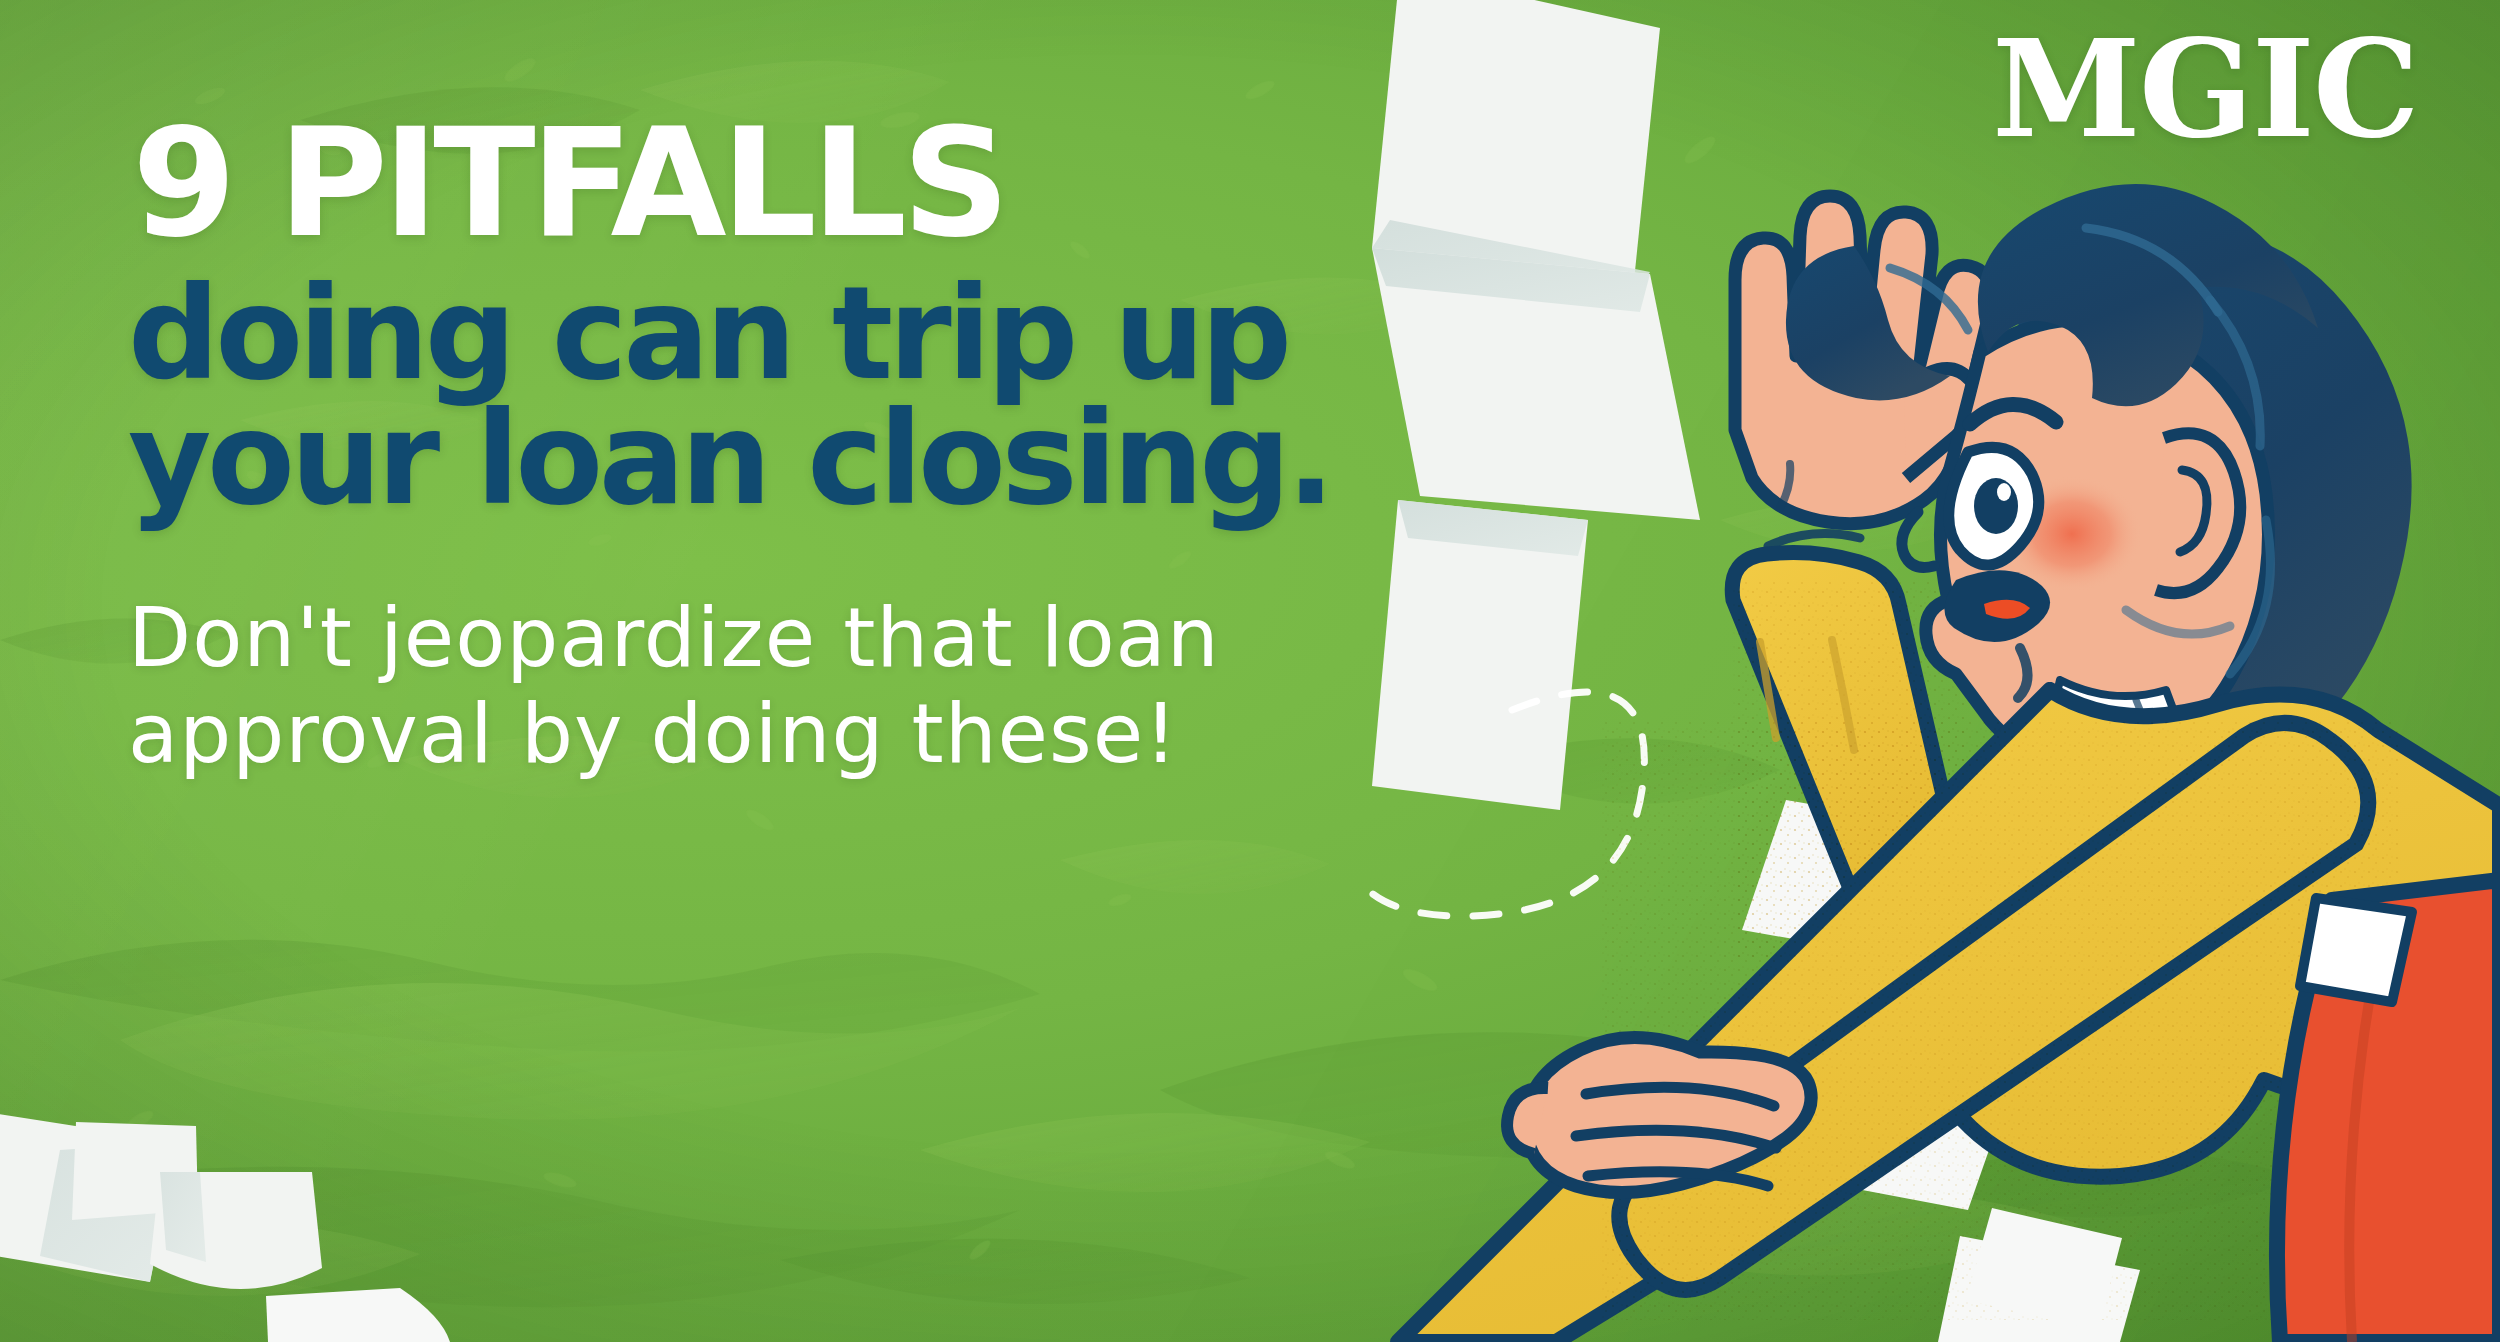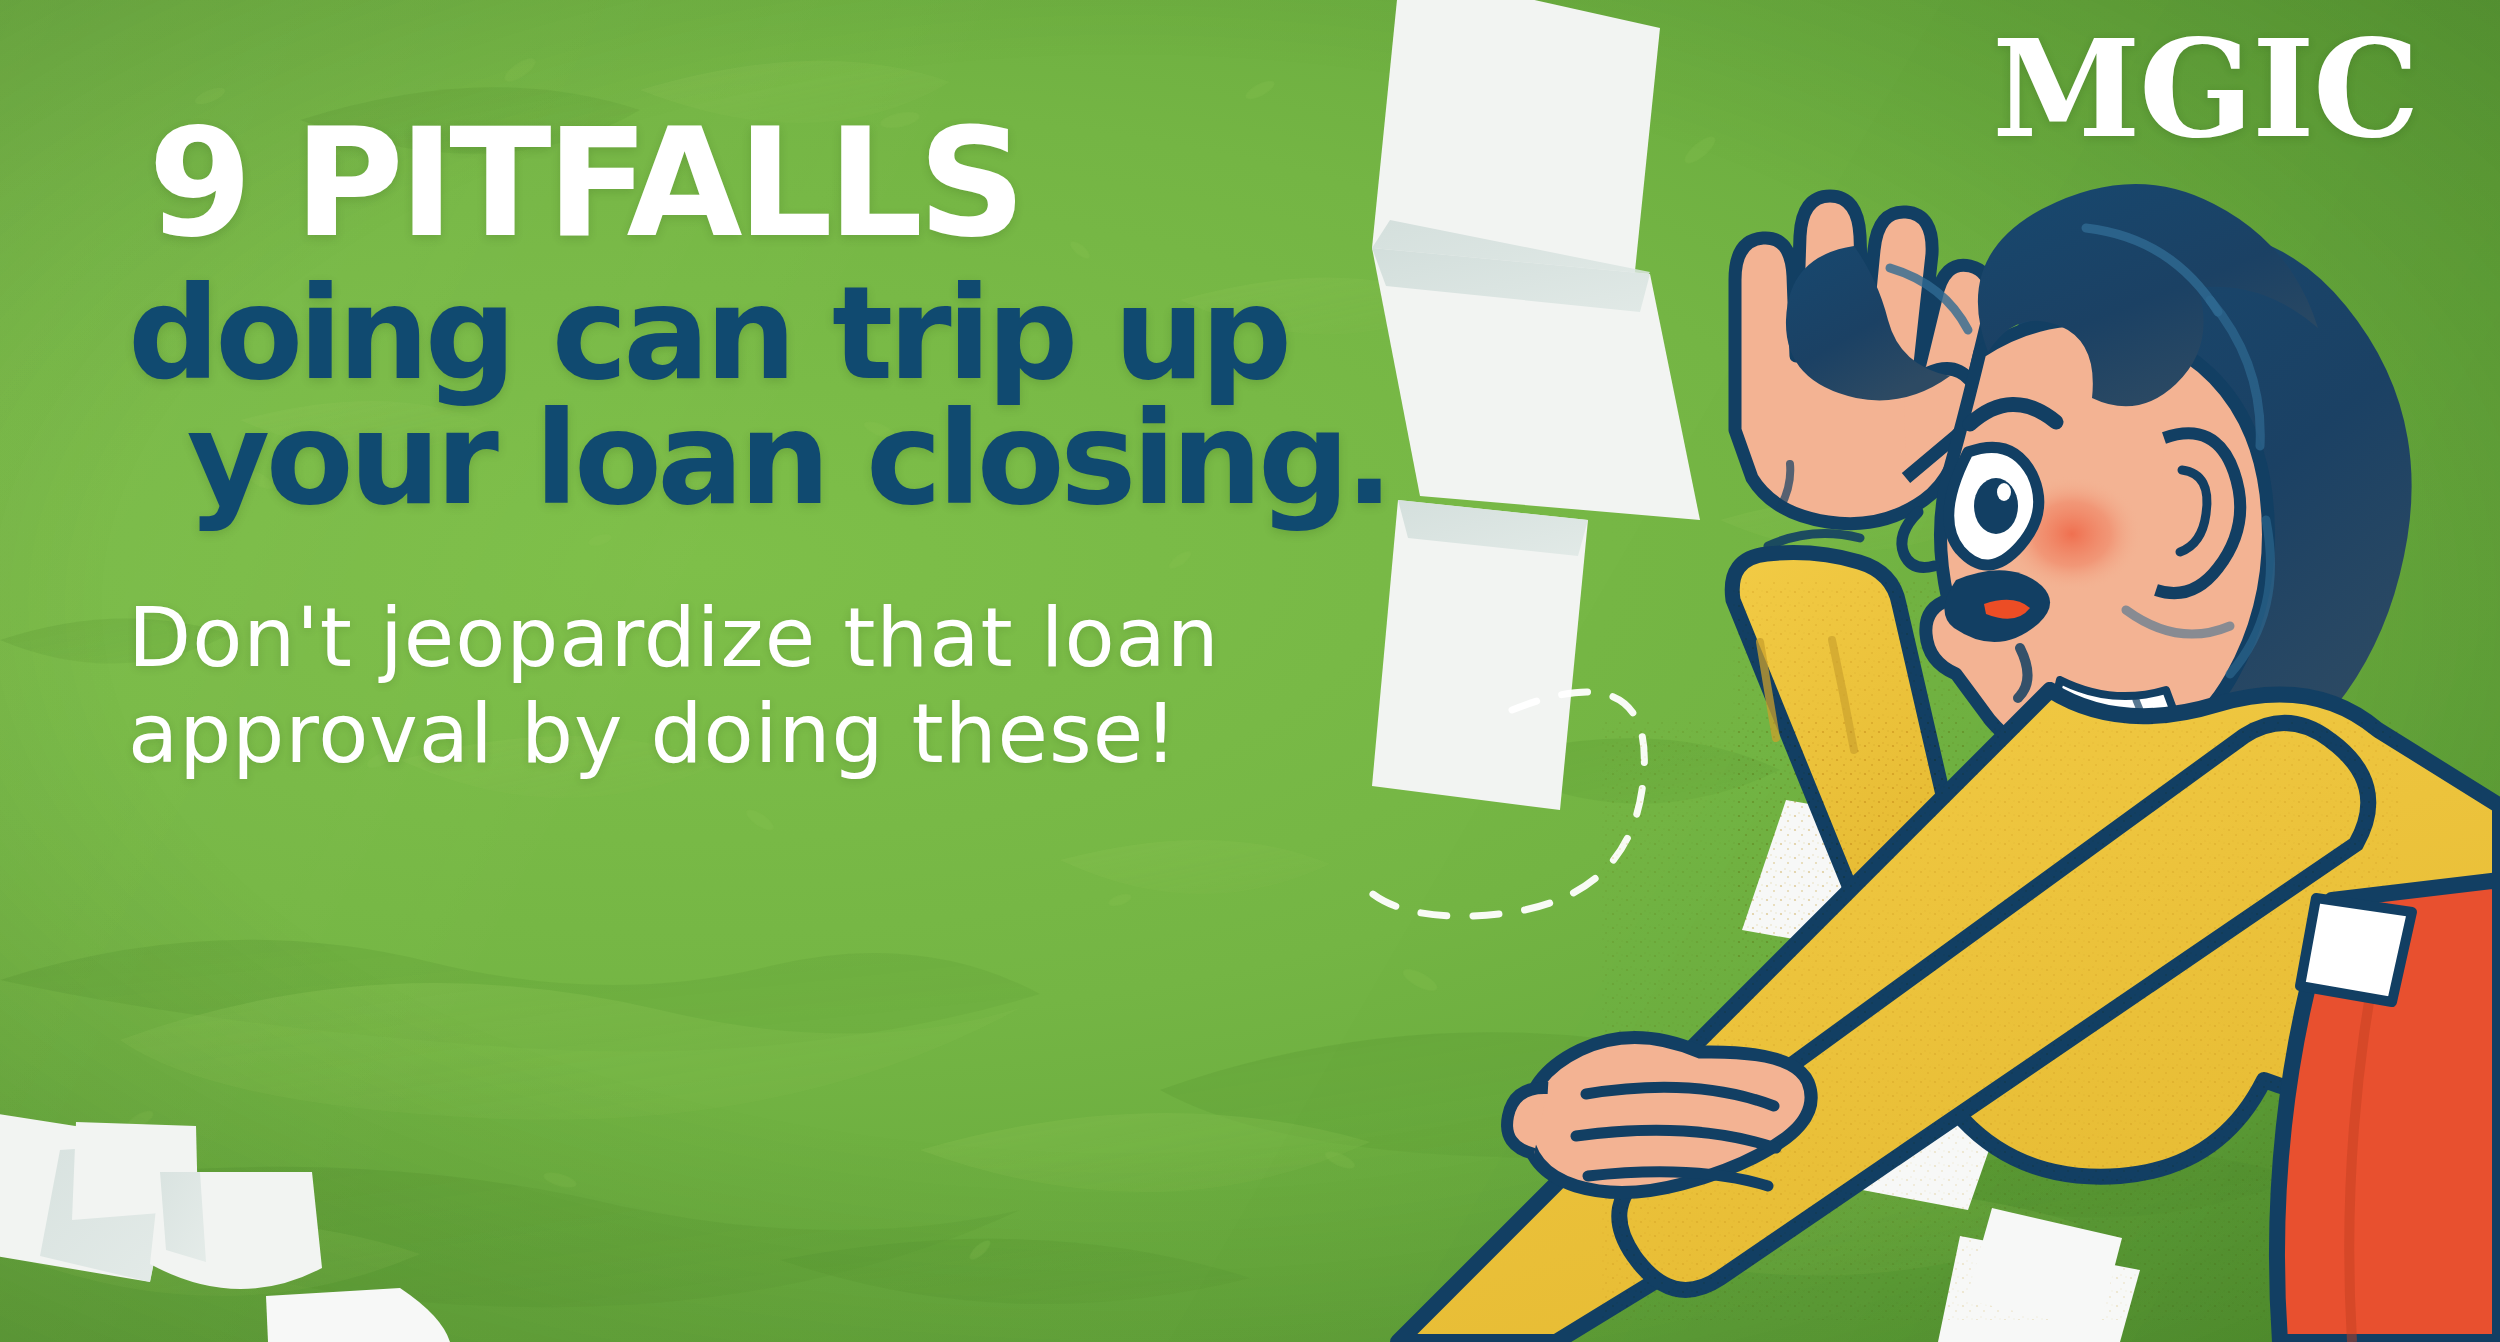--- a/index.html
+++ b/index.html
@@ -37,23 +37,23 @@
 
   .hl-line{
     display:block;
     font-family:"DejaVu Sans", sans-serif;
     font-weight:bold;
     letter-spacing:-0.035em;
     line-height:.95;
     white-space:nowrap;
     text-shadow:0 3px 10px rgba(30,60,15,.16);
   }
-  .hl-1{font-size:150px;color:#ffffff;margin-left:20px;}
+  .hl-1{font-size:150px;color:#ffffff;margin-left:4px;}
   .hl-2{font-size:128px;color:#104a70;margin-top:18px;}
-  .hl-3{font-size:128px;color:#104a70;margin-top:4px;text-align:center;}
+  .hl-3{font-size:128px;color:#104a70;margin-top:4px;}
 
   .sub{
     margin-top:70px;
     font-family:"DejaVu Sans", sans-serif;
     font-weight:normal;
     font-size:82px;
     line-height:1.18;
     color:#ffffff;
     letter-spacing:.012em;
     max-width:1020px;

